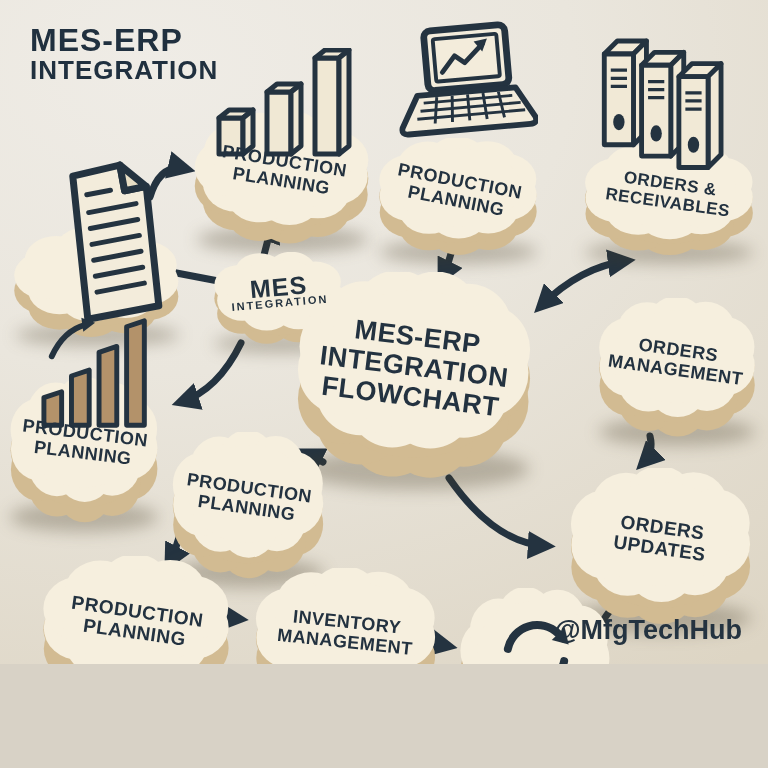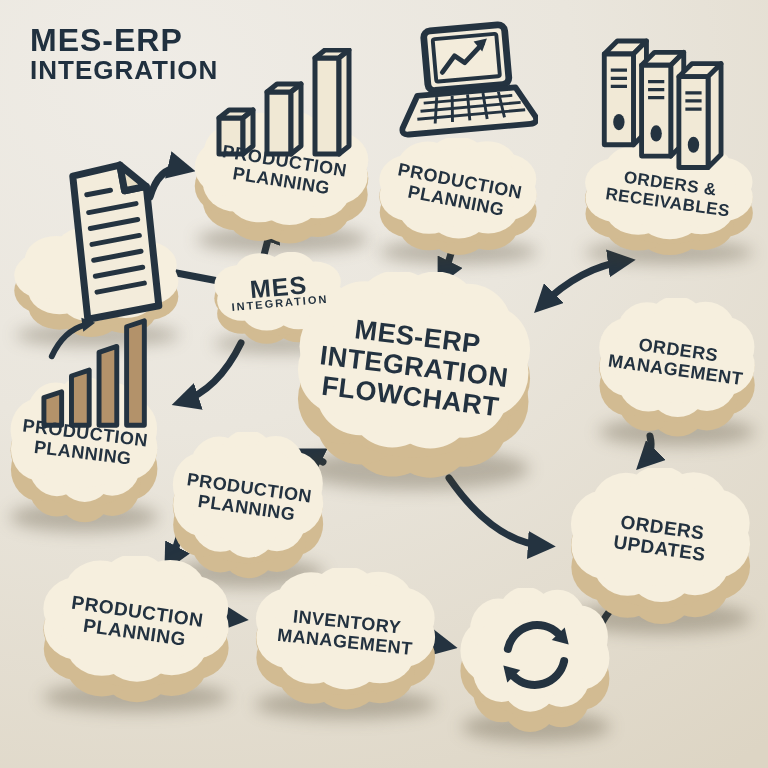--- a/index.html
+++ b/index.html
@@ -1,17 +1,17 @@
 <!DOCTYPE html>
 <html><head>
 <meta charset="utf-8">
 <style>
   html,body{margin:0;padding:0;background:#d8d2c6;}
   .stage{
-    position:relative;width:768px;height:768px;overflow:hidden;
+    position:relative;width:768px;height:664px;overflow:hidden;
     background:radial-gradient(130% 110% at 20% 10%, #efece6 0%, #eae6dd 42%, #ddd5c4 100%);
     font-family:"Liberation Sans","DejaVu Sans",sans-serif;
     color:#243340;
   }
   .title{position:absolute;left:30px;top:24px;z-index:6;line-height:1.02;color:#20303f;}
   .title .t1{font-size:32px;font-weight:700;letter-spacing:1px;}
   .title .t2{font-size:26px;font-weight:700;letter-spacing:1px;}
   .attribution{position:absolute;right:26px;bottom:18px;z-index:6;font-size:27px;font-weight:700;color:#243340;}
   .arrows{position:absolute;left:0;top:0;z-index:1;}
   .cloud{position:absolute;z-index:2;}
@@ -583,14 +583,15 @@
             <path d="M23,42 A30,30 0 0 1 75,34" stroke="#243340" stroke-width="8" fill="none" stroke-linecap="round"></path>
             <g transform="translate(75,34) rotate(54)">
                 <path d="M0,-9 L15,0 L0,9 Z" fill="#243340"></path>
               </g>
           </g>
         </g>
       </svg>
     </div>
   </div>
 
+  <div class="attribution">@MfgTechHub</div>
 
 </div>
 
 </body></html>

